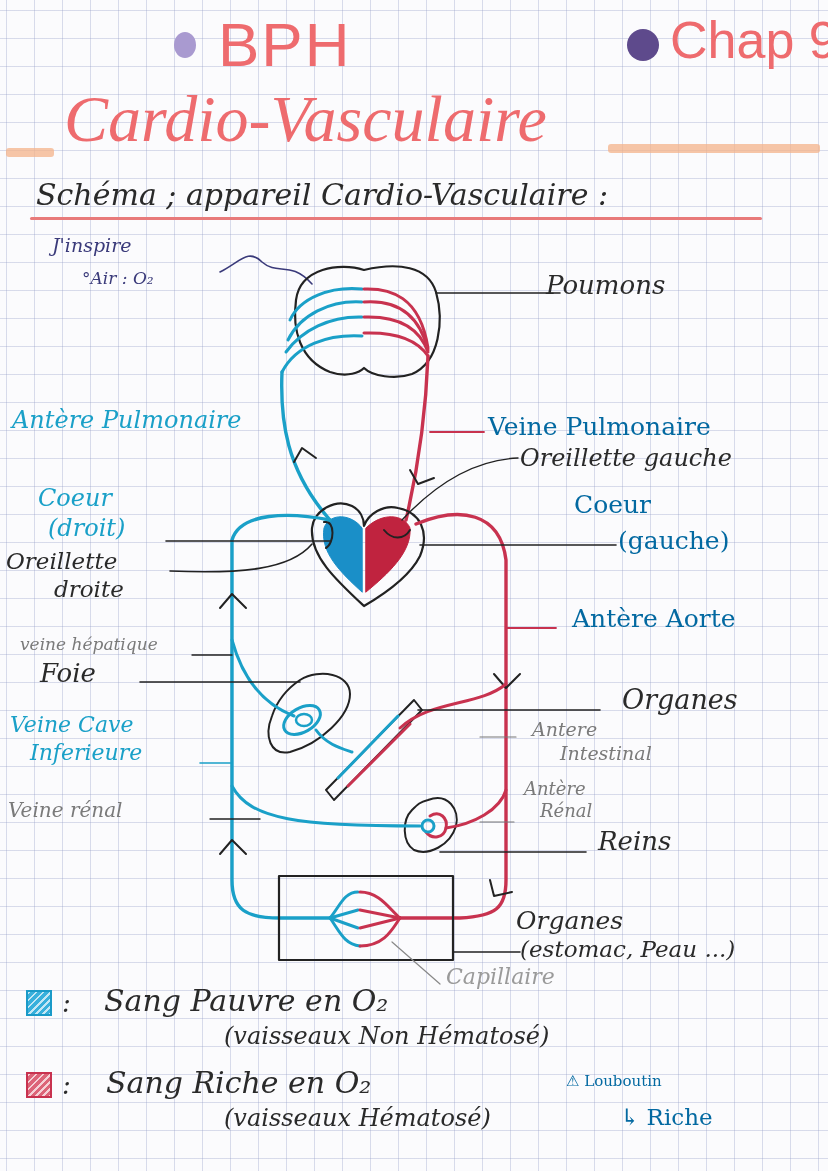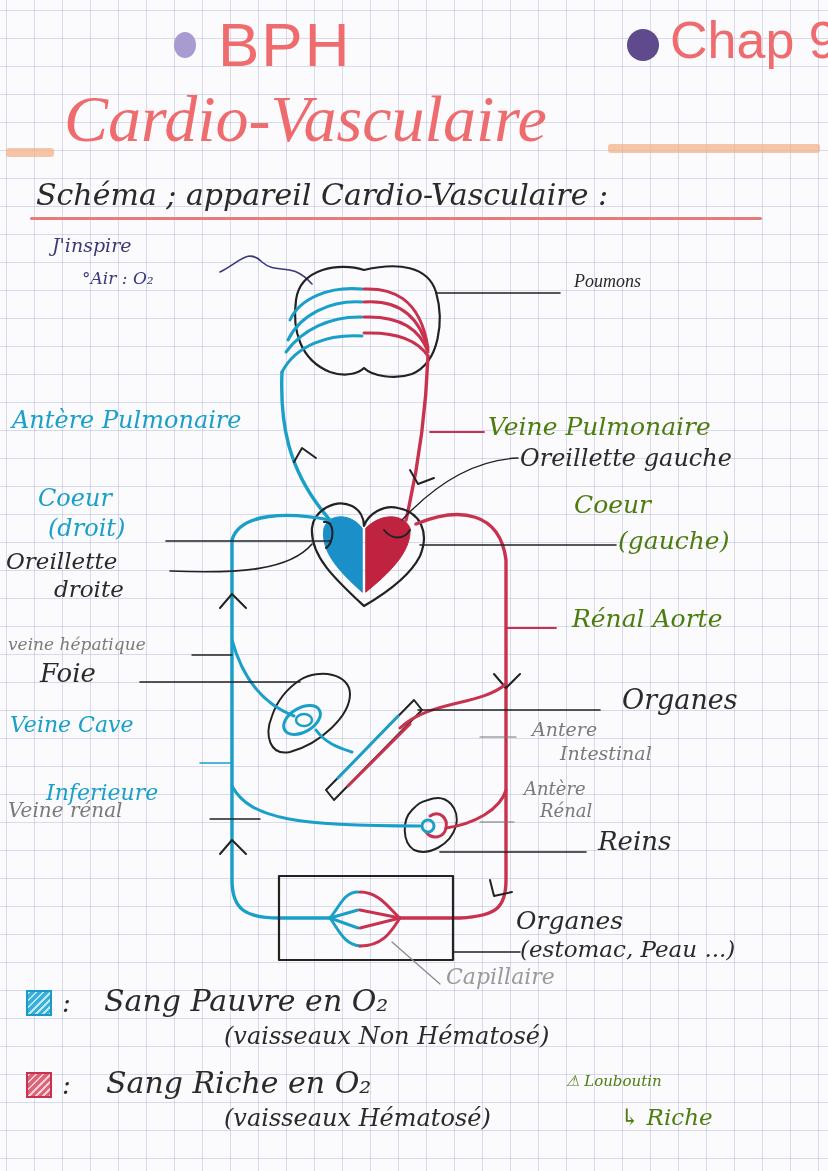--- a/index.html
+++ b/index.html
@@ -7,21 +7,21 @@
       background-color:#fbfbfd;
       background-image:
         linear-gradient(to right, rgba(150,160,200,0.35) 1px, transparent 1px),
         linear-gradient(to bottom, rgba(150,160,200,0.35) 1px, transparent 1px);
       background-size:28px 28px;background-position:6px 10px;
       font-family:"DejaVu Sans",sans-serif;}
     .abs{position:absolute;white-space:nowrap;line-height:1;}
     .title{font-family:"Liberation Sans",sans-serif;color:#ee6b6e;font-weight:normal;}
     .ink{color:#2a2a2a;font-family:"DejaVu Serif",serif;font-style:italic;}
     .blue{color:#1aa0c8;font-family:"DejaVu Serif",serif;font-style:italic;}
-    .red{color:#4d7c0f;font-family:"DejaVu Serif",serif;font-style:italic;}
+    .red{color:#0369a1;font-family:"DejaVu Serif",serif;}
     .grey{color:#7a7a7a;font-family:"DejaVu Serif",serif;font-style:italic;}
     .navy{color:#3a3a7a;font-family:"DejaVu Serif",serif;font-style:italic;}
     .dot{position:absolute;border-radius:50%;}
     .hl{position:absolute;height:9px;background:#f4b38a;opacity:.75;border-radius:3px;}
     .legend-box{position:absolute;width:22px;height:22px;border:2px solid;
       background-image:repeating-linear-gradient(135deg, rgba(255,255,255,.7) 0 2px, transparent 2px 5px);}
     svg{position:absolute;left:0;top:0;}
   </style>
 </head>
 <body>
@@ -119,40 +119,40 @@
     <path d="M480 822 L514 822" stroke="#777" stroke-width="1.2"></path>
     <path d="M440 852 L586 852" stroke="#222" stroke-width="1.6"></path>
     <path d="M453 952 L520 952" stroke="#222" stroke-width="1.6"></path>
     <path d="M392 942 L440 984" stroke="#888" stroke-width="1.2"></path>
   </g>
 </svg>
 
 <div class="abs navy" style="left:52px;top:236px;font-size:19px;text-align:center;">J'inspire</div>
 <div class="abs navy" style="left:82px;top:270px;font-size:17px;">°Air : O₂</div>
 
-<div class="abs ink" style="left:574px;top:272px;font-size:18px;font-family:Liberation Serif, serif;">Poumons</div>
+<div class="abs ink" style="left:546px;top:272px;font-size:26px;">Poumons</div>
 <div class="abs blue" style="left:12px;top:408px;font-size:24px;">Antère Pulmonaire</div>
 <div class="abs red" style="left:488px;top:414px;font-size:25px;">Veine Pulmonaire</div>
 <div class="abs ink" style="left:520px;top:446px;font-size:24px;">Oreillette gauche</div>
 <div class="abs red" style="left:574px;top:492px;font-size:25px;">Coeur</div>
 <div class="abs red" style="left:618px;top:528px;font-size:25px;">(gauche)</div>
 
 <div class="abs blue" style="left:38px;top:486px;font-size:24px;">Coeur</div>
 <div class="abs blue" style="left:48px;top:516px;font-size:24px;">(droit)</div>
 <div class="abs ink" style="left:6px;top:550px;font-size:23px;">Oreillette</div>
 <div class="abs ink" style="left:54px;top:578px;font-size:23px;">droite</div>
 
-<div class="abs red" style="left:572px;top:606px;font-size:25px;">Rénal Aorte</div>
-<div class="abs grey" style="left:8px;top:636px;font-size:17px;text-align:right;">veine hépatique</div>
+<div class="abs red" style="left:572px;top:606px;font-size:25px;">Antère Aorte</div>
+<div class="abs grey" style="left:20px;top:636px;font-size:17px;text-align:right;">veine hépatique</div>
 <div class="abs ink" style="left:40px;top:660px;font-size:26px;">Foie</div>
 <div class="abs ink" style="left:622px;top:686px;font-size:27px;">Organes</div>
 <div class="abs grey" style="left:532px;top:720px;font-size:19px;">Antere</div>
 <div class="abs grey" style="left:560px;top:744px;font-size:19px;">Intestinal</div>
 <div class="abs blue" style="left:10px;top:714px;font-size:22px;">Veine Cave</div>
-<div class="abs blue" style="left:46px;top:742px;font-size:22px;margin-top:40px;">Inferieure</div>
+<div class="abs blue" style="left:30px;top:742px;font-size:22px;">Inferieure</div>
 <div class="abs grey" style="left:524px;top:780px;font-size:18px;">Antère</div>
 <div class="abs grey" style="left:540px;top:802px;font-size:18px;">Rénal</div>
 <div class="abs grey" style="left:8px;top:800px;font-size:20px;">Veine rénal</div>
 <div class="abs ink" style="left:598px;top:828px;font-size:26px;">Reins</div>
 <div class="abs ink" style="left:516px;top:908px;font-size:25px;">Organes</div>
 <div class="abs ink" style="left:520px;top:938px;font-size:23px;">(estomac, Peau ...)</div>
 <div class="abs grey" style="left:446px;top:966px;font-size:22px;color:#9a9a9a;">Capillaire</div>
 
 <div class="legend-box" style="left:26px;top:990px;border-color:#1a9ac8;background-color:#38b0dc;"></div>
 <div class="abs ink" style="left:62px;top:990px;font-size:26px;">:</div>

